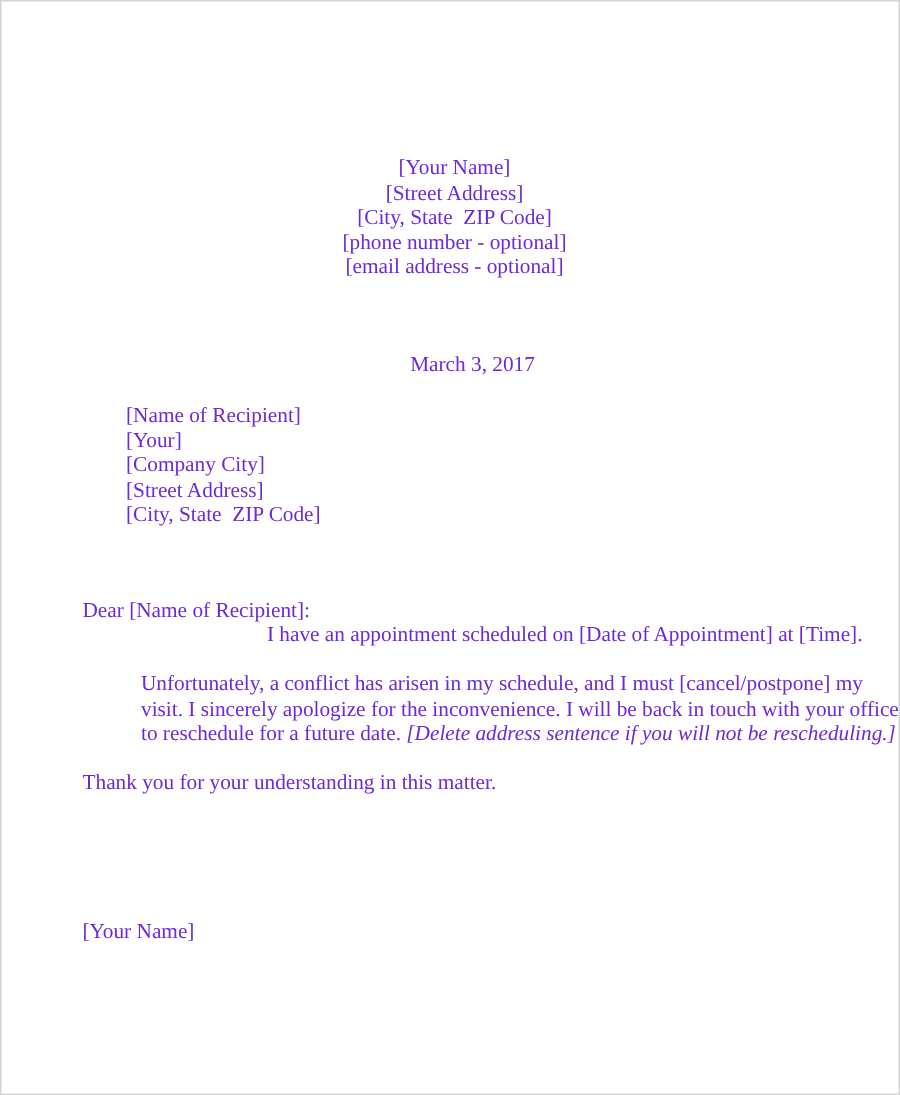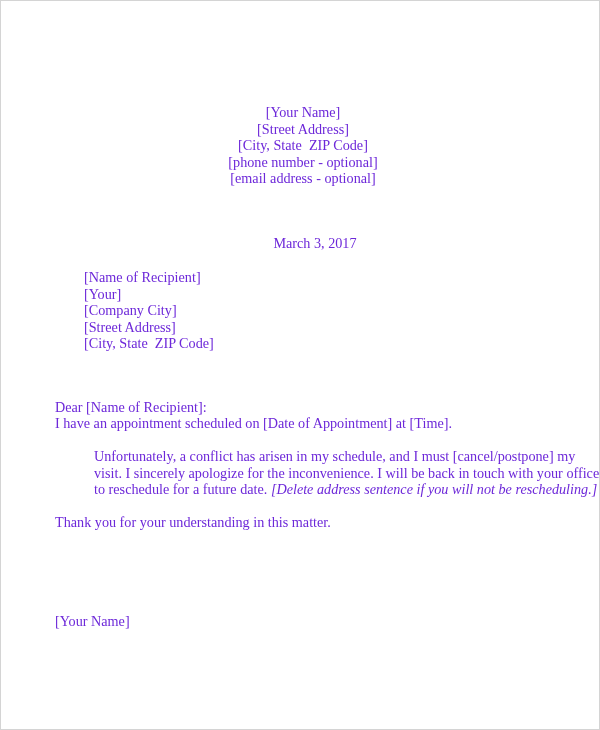--- a/index.html
+++ b/index.html
@@ -35,21 +35,21 @@
       text-align: center;
     }
     .block {
       position: absolute;
       left: 54px;
       width: 520px;
     }
     .date { top: 234px; text-align: center; }
     .recipient { top: 268px; margin-left: 29px; }
     .salutation { top: 398px; }
-    .para1 { top: 414px; }
+    .para1 { top: 414px; text-align: right; }
     .para2 { top: 447px; white-space: normal; margin-left: 39px; }
     .para2 .line { white-space: pre; }
     .para3 { top: 513px; }
     .closing { top: 546px; }
     .signature { top: 612px; }
     em { font-style: italic; }
   </style>
 </head>
 <body>
 

